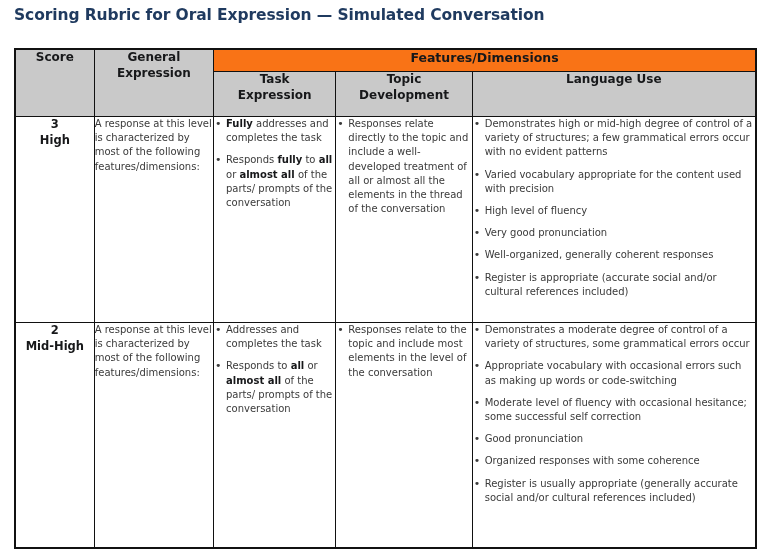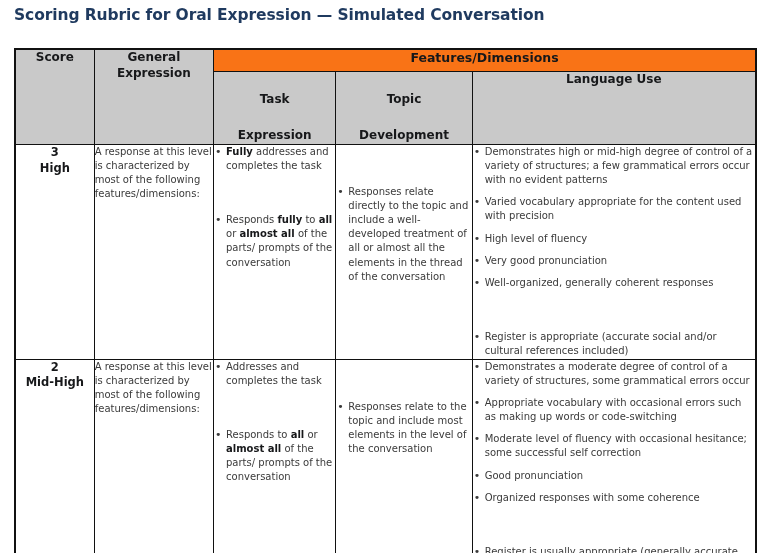--- a/index.html
+++ b/index.html
@@ -65,21 +65,21 @@
     text-align: center;
     vertical-align: middle;
     font-weight: bold;
     color: #17181a;
     font-size: 12.5px;
     padding: 3px 3px;
     border-bottom: 2px solid #111111;
   }
   .hdr-tall { height: 21px; }
   .hdr-sub { height: 44px; }
-  .hdr-two-line span { display: block; margin-top: 20px; }
+  .hdr-two-line span { display: block; }
   .thickR { border-right: 2px solid #111111; }
   .thickB { border-bottom: 2px solid #111111; }
 
   
   .cell {
     background: #ffffff;
     color: #3a3a3a;
     font-size: 10px;
     line-height: 1.42;
     padding: 6px 7px 10px 7px;
@@ -98,21 +98,21 @@
   ul.blist {
     margin: 0;
     padding: 0 0 0 12px;
     list-style: none;
   }
   ul.blist > li {
     position: relative;
     margin: 0 0 8px 0;
     padding-left: 0;
   }
-  ul.blist > li:last-child { margin-bottom: 0; margin-top: 40px; }
+  ul.blist > li:last-child { margin-bottom: 0; }
   ul.blist > li::before {
     content: "\2022";
     position: absolute;
     left: -11px;
     top: -1px;
     font-size: 11px;
     color: #3a3a3a;
   }
   .b { font-weight: bold; color: #17181a; text-align: center; }
 

